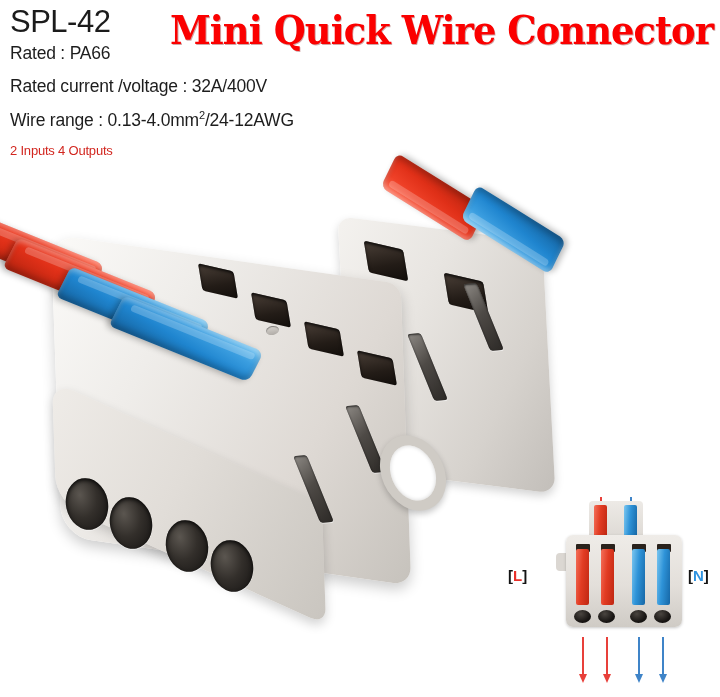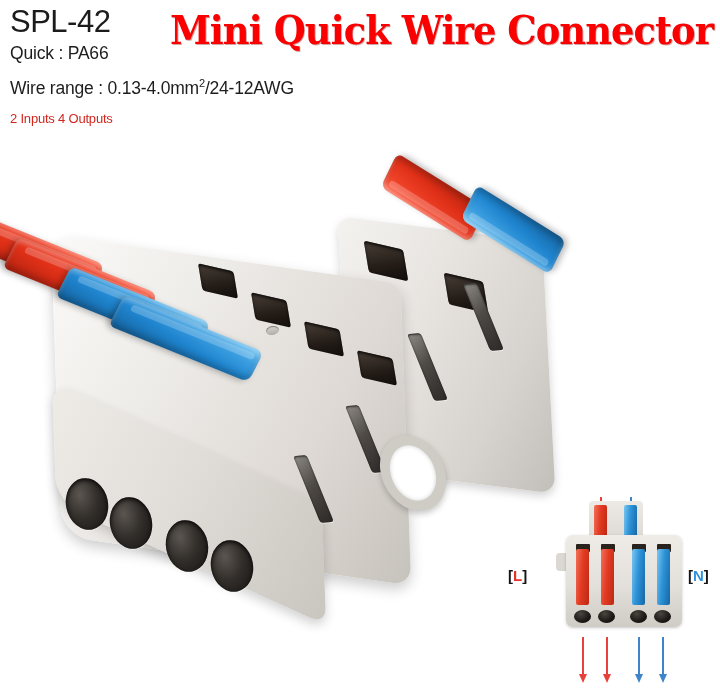--- a/index.html
+++ b/index.html
@@ -168,21 +168,22 @@
   .arrow.blue .shaft{background:#3f84c8;}
   .arrow.blue .head{border-top:9px solid #3f84c8;}
 </style>
 </head>
 <body>
 
 <div id="stage">
 
   <div class="spec-block">
     <div class="spec-model">SPL-42</div>
-    <div class="spec-line">Quick : PA66</div>
+    <div class="spec-line">Rated : PA66</div>
+    <div class="spec-line">Rated current /voltage : 32A/400V</div>
     <div class="spec-line"><span>Wire range : 0.13-4.0mm</span><span class="sup">2</span><span>/24-12AWG</span></div>
     <div class="spec-line red">2 Inputs 4 Outputs</div>
   </div>
 
   <div class="headline">Mini Quick Wire Connector</div>
 
   <div id="product">
 
     <div class="rear-body"></div>
 

